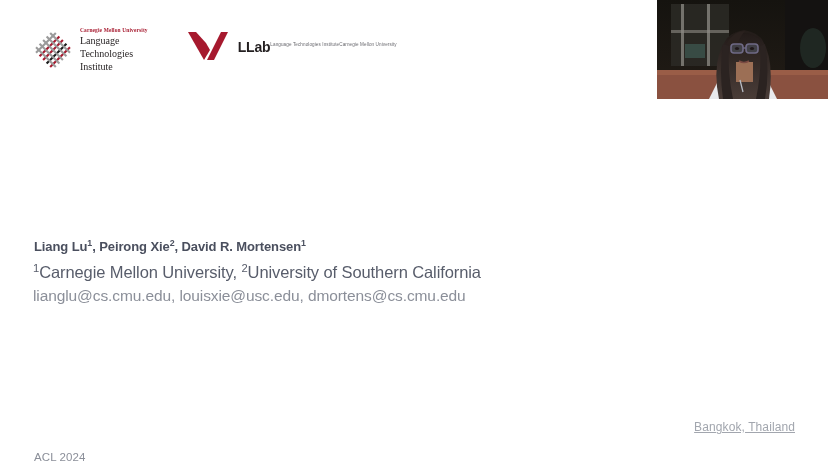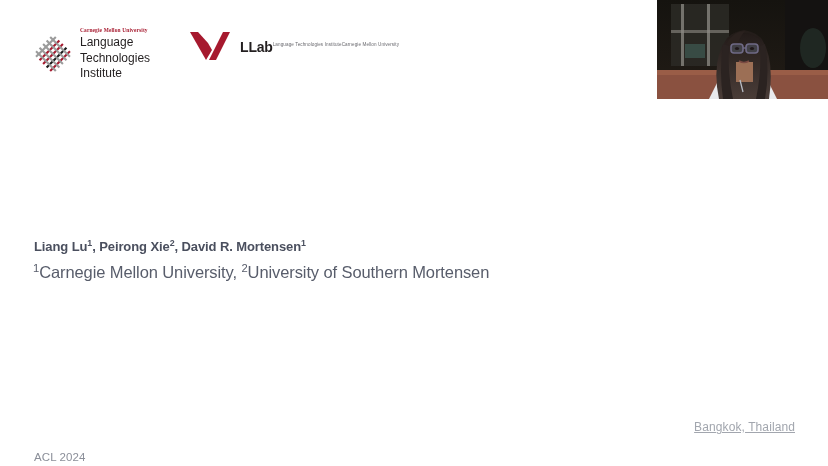--- a/index.html
+++ b/index.html
@@ -53,25 +53,25 @@
     font-size: 5.4px;
     font-weight: bold;
     color: #A6192E;
     letter-spacing: 0.15px;
     line-height: 1.2;
     white-space: nowrap;
     margin-bottom: 2px;
     font-family: "Liberation Serif", serif;
   }
   .lti-name {
-    font-size: 12px;
+    font-size: 10px;
     color: #231f20;
     line-height: 1.27;
     white-space: nowrap;
-    font-family: Liberation Sans, sans-serif;
+    font-family: Liberation Serif, serif;
   }
 
   .llab-logo {
     display: flex;
     align-items: center;
     gap: 8px;
     margin-left: 38px;
     padding-top: 3px;
   }
   .llab-mark {
@@ -291,20 +291,21 @@
       <path d="M83 80 L86 92" stroke="#b8bcc4" stroke-width="1.3" fill="none"></path>
     </svg>
   </div>
 
 
   <div class="authors">
     <span>Liang Lu</span><sup>1</sup>, <span>Peirong Xie</span><sup>2</sup>, <span>David R. Mortensen</span><sup>1</sup>
   </div>
 
   <div class="affil">
-    <sup>1</sup><span>Carnegie Mellon University</span>, <sup>2</sup><span>University of Southern Mortensen</span>
+    <sup>1</sup><span>Carnegie Mellon University</span>, <sup>2</sup><span>University of Southern California</span>
   </div>
 
+  <div class="emails">lianglu@cs.cmu.edu, louisxie@usc.edu, dmortens@cs.cmu.edu</div>
 
   <div class="footer-left">ACL 2024</div>
   <div class="footer-right">Bangkok, Thailand</div>
 
 </div>
 
 </body></html>

